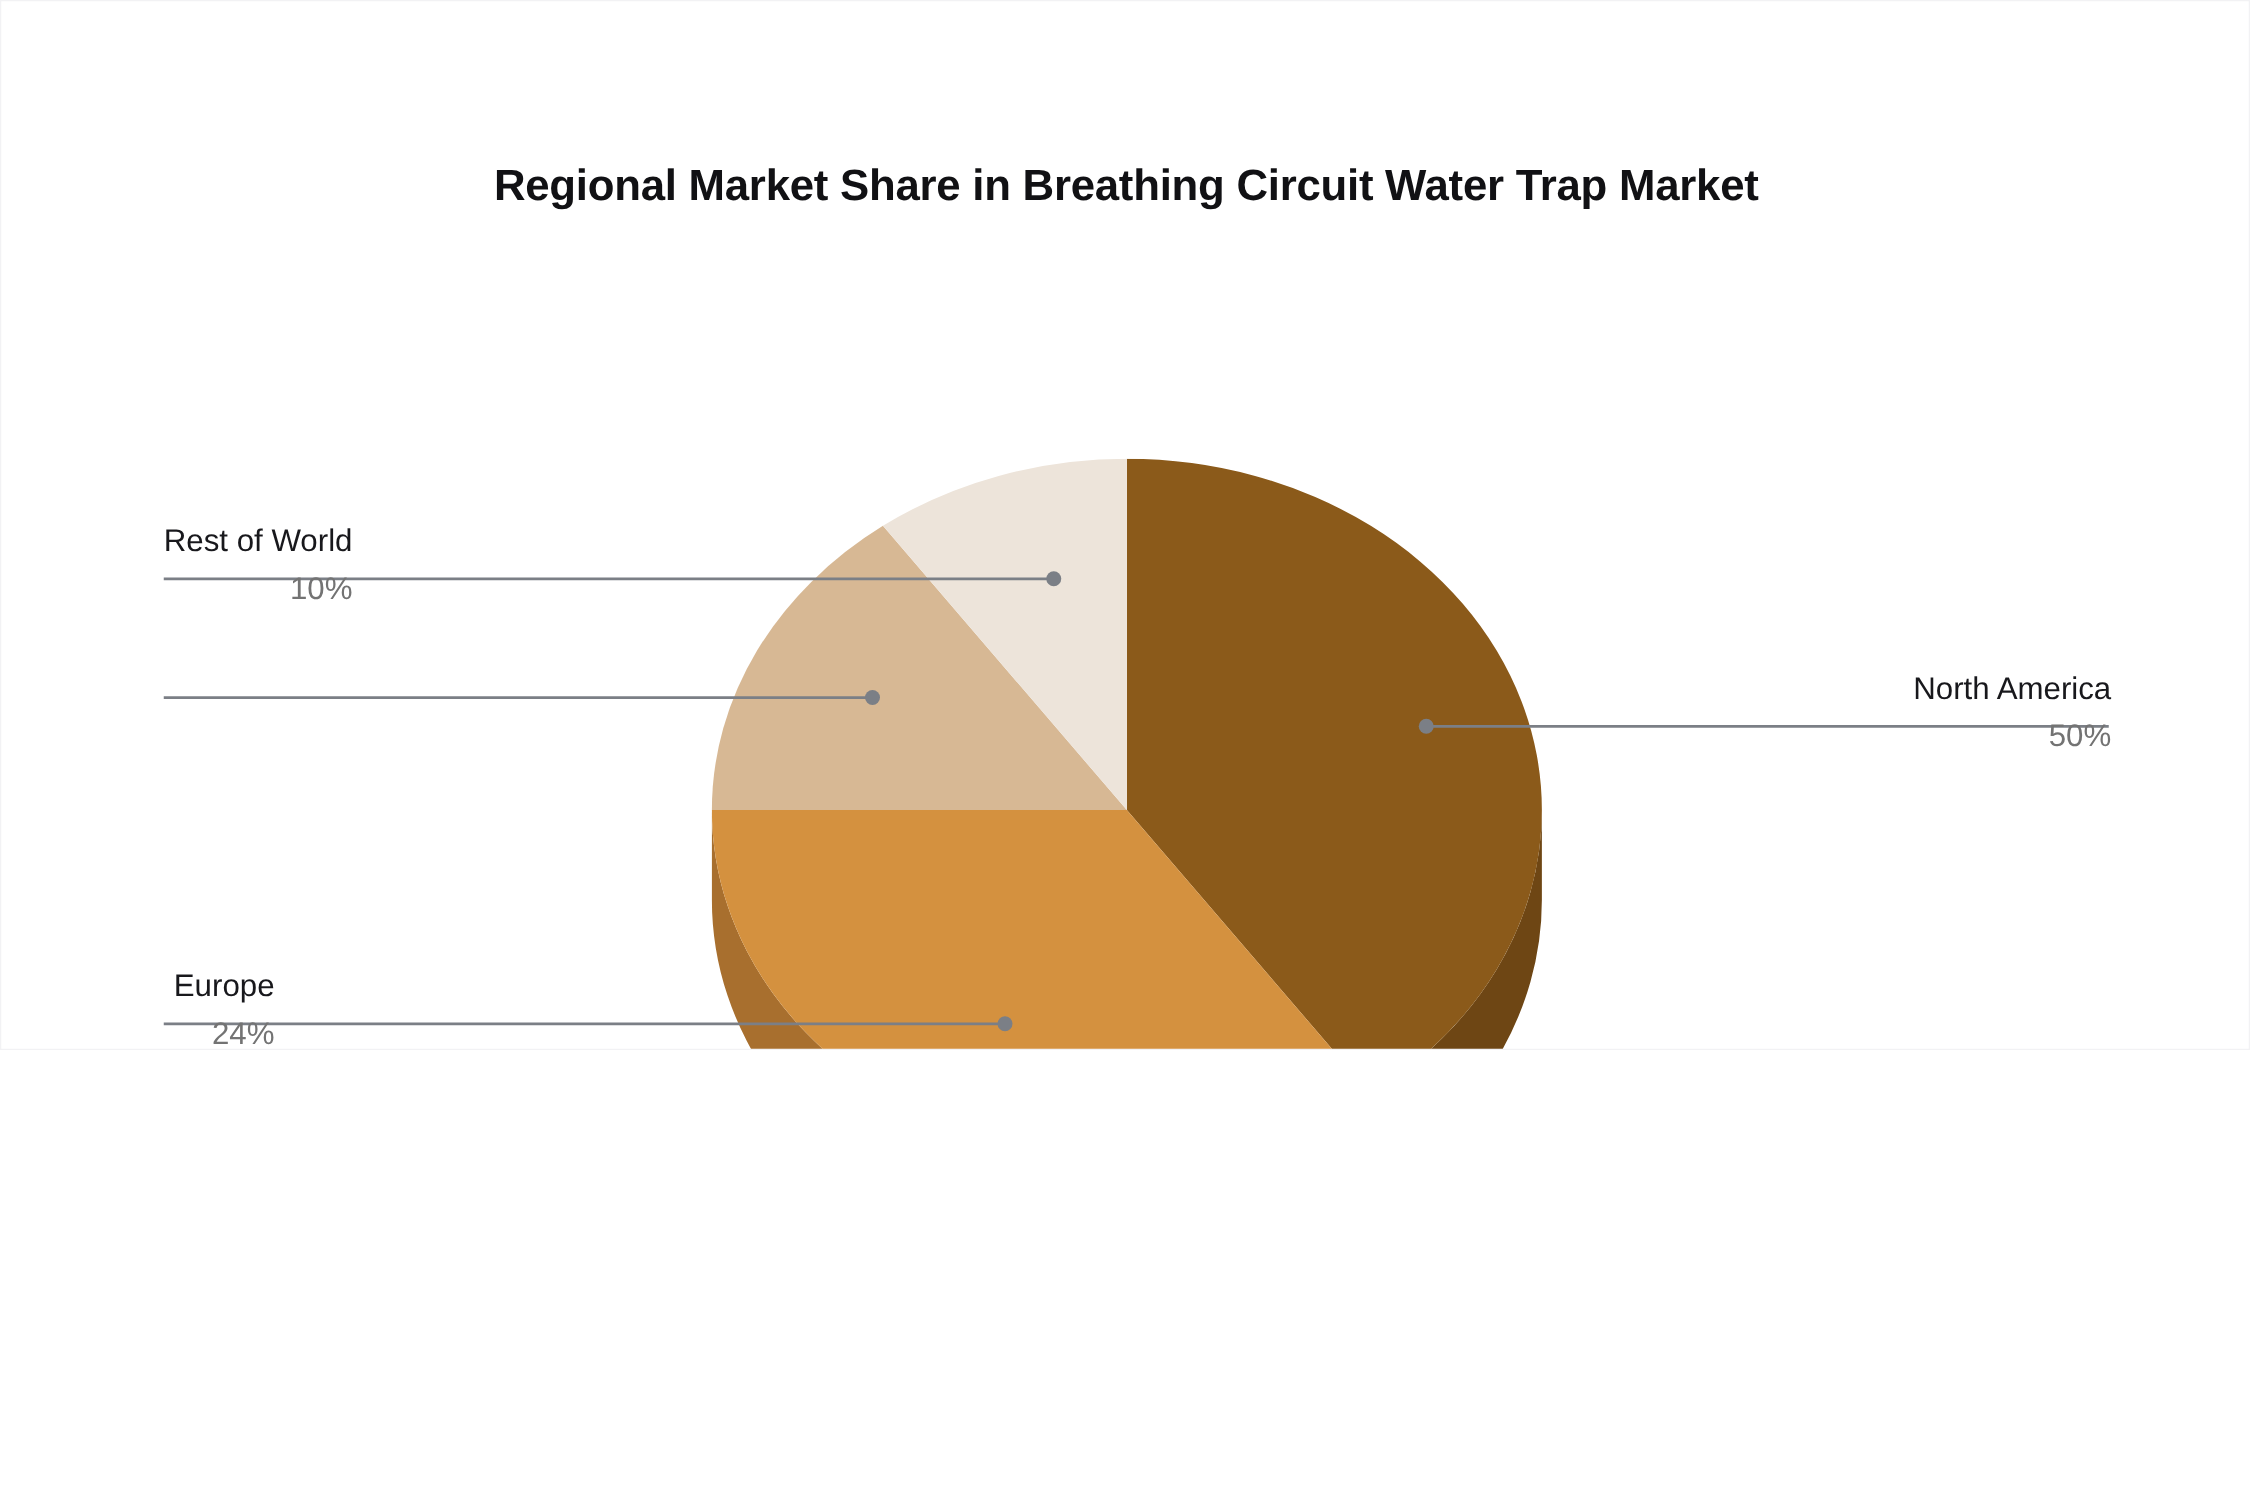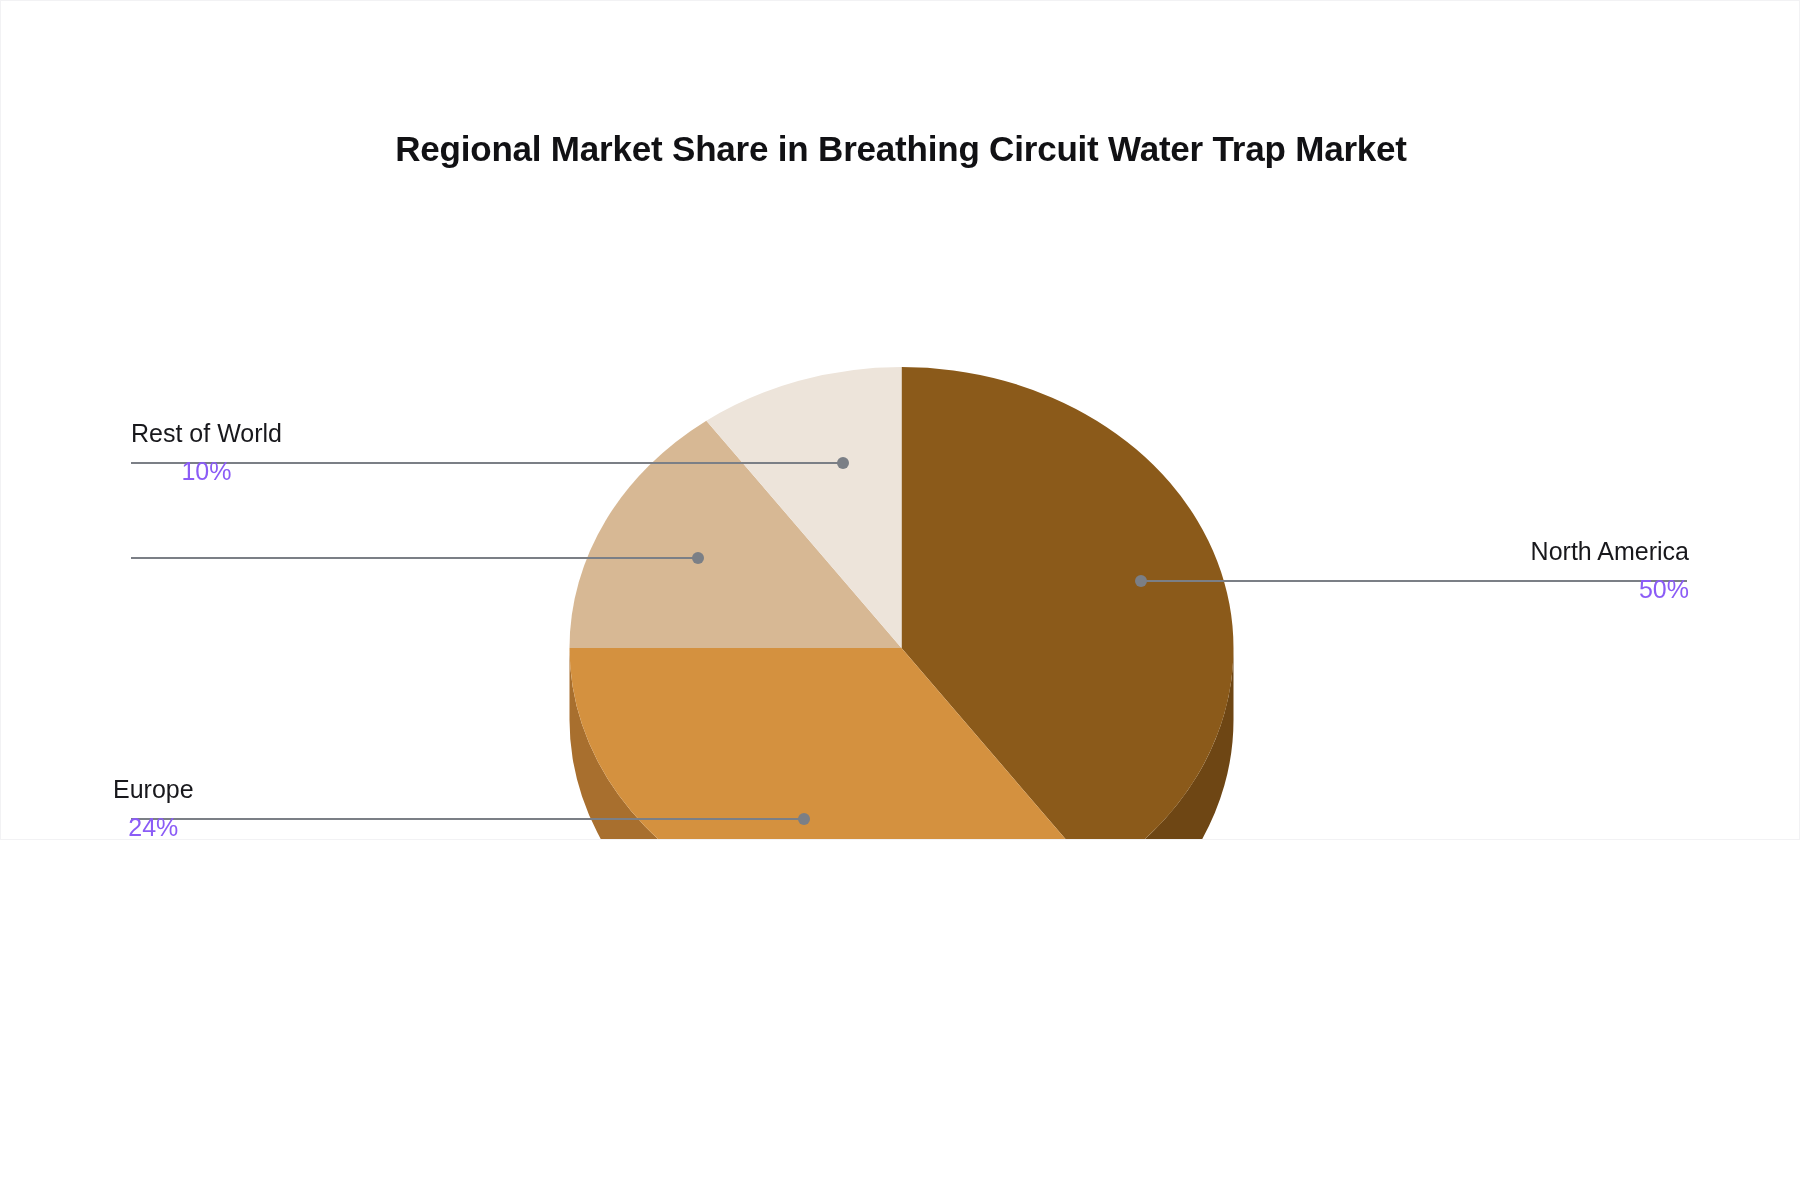--- a/index.html
+++ b/index.html
@@ -63,26 +63,26 @@
     position: absolute;
   }
   .callout .cl-name {
     font-size: 25px;
     color: #18181c;
     white-space: nowrap;
     line-height: 1.18;
   }
   .callout .cl-value {
     font-size: 25px;
-    color: #8b5cf6;
+    color: #737373;
     white-space: nowrap;
     line-height: 1.22;
     margin-top: 7px;
   }
-  .callout.left { text-align: center; }
+  .callout.left { text-align: right; }
   .callout.right { text-align: right; }
 
   
   #leaders {
     position: absolute;
     left: 0; top: 0;
     width: 1800px;
     height: 1196px;
     pointer-events: none;
   }
@@ -149,21 +149,21 @@
     <line x1="1140" y1="580" x2="1686" y2="580" stroke="#7b7f86" stroke-width="2.2"></line>
     <circle cx="1140" cy="580" r="6" fill="#7b7f86"></circle>
   </svg>
 
   <div class="callout left" style="left:130px; top:418px;">
     <div class="cl-name">Rest of World</div>
     <div class="cl-value">10%</div>
   </div>
 
 
-  <div class="callout left" style="left:112px; top:774px;">
+  <div class="callout left" style="left:138px; top:774px;">
     <div class="cl-name">Europe</div>
     <div class="cl-value">24%</div>
   </div>
 
   <div class="callout right" style="right:110px; top:536px;text-align:right;">
     <div class="cl-name">North America</div>
     <div class="cl-value">50%</div>
   </div>
 
   <div id="logo">

